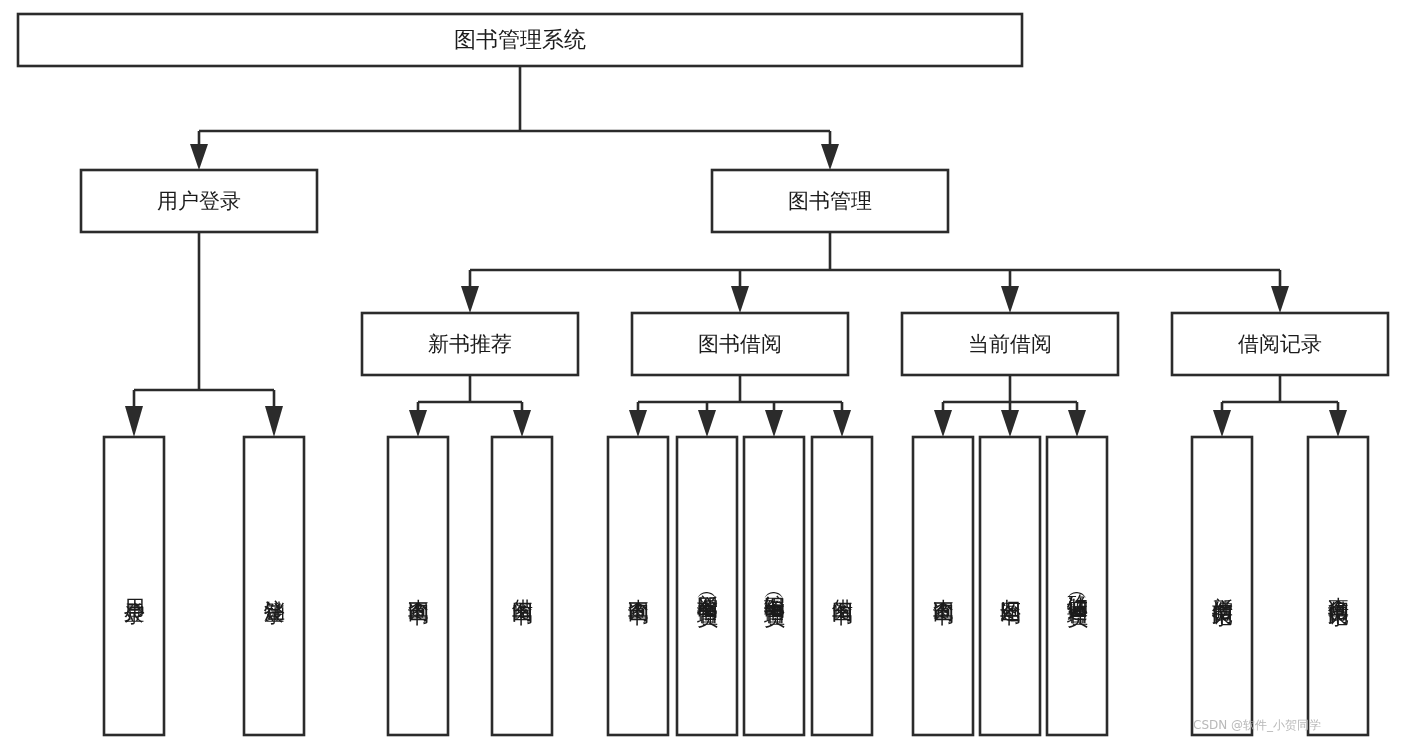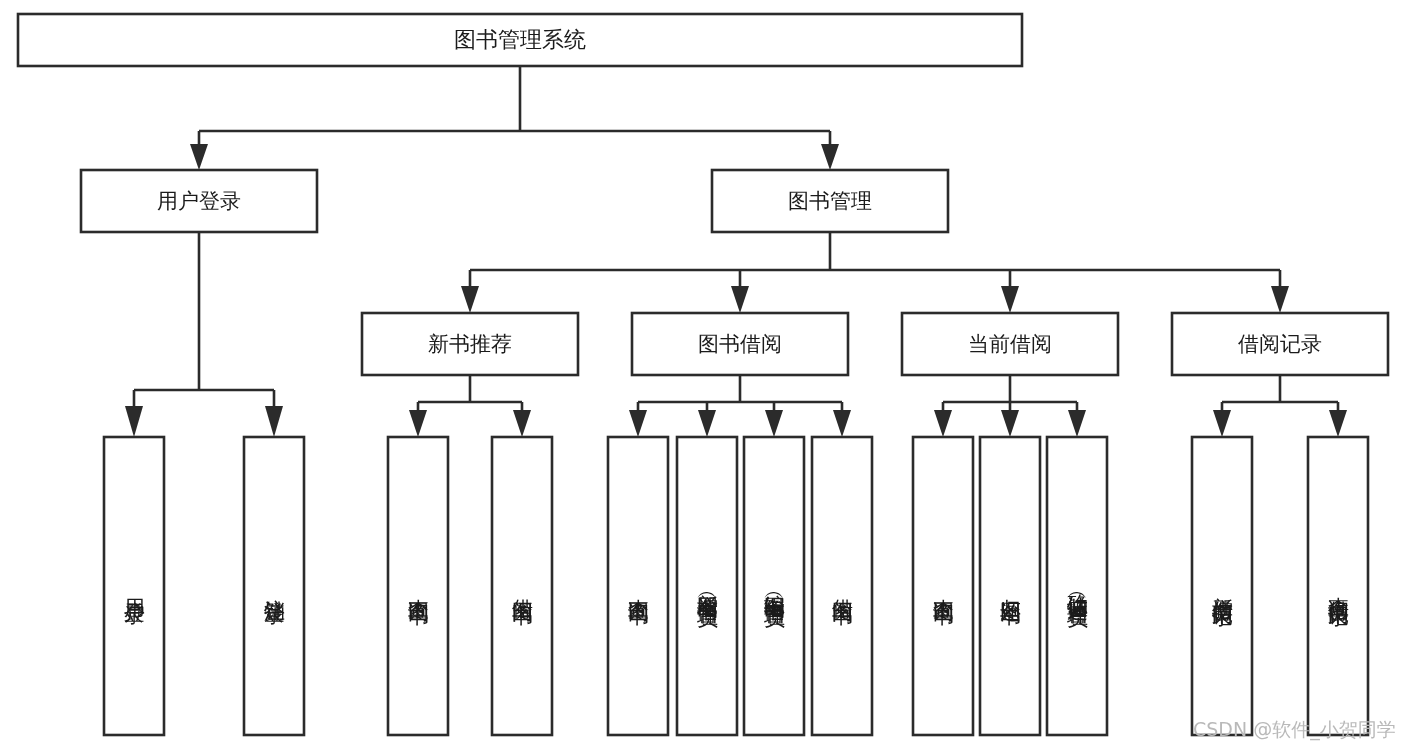--- a/index.html
+++ b/index.html
@@ -28,21 +28,21 @@
     font-family:"DejaVu Sans","Liberation Sans",sans-serif;
     font-size:21px;
     line-height:1;
     color:#1b1b1b;
     letter-spacing:2px;
     white-space:nowrap;
   }
   .watermark{
     position:absolute;
     font-family:"DejaVu Sans","Liberation Sans",sans-serif;
-    font-size:19px;
+    font-size:12px;
     color:#b9b9b9;
     white-space:nowrap;
     user-select:none;
   }
 </style>
 </head>
 <body>
 
 <div id="diagram-root">
 

